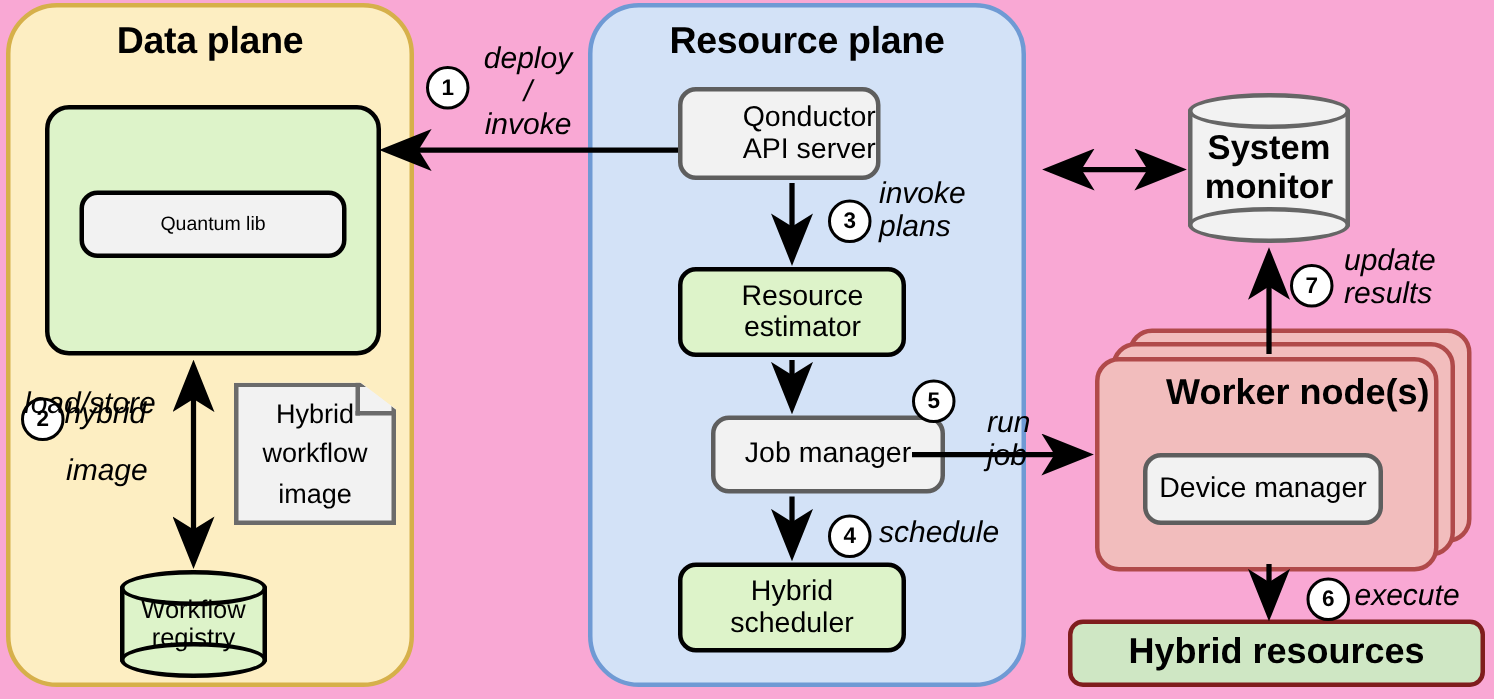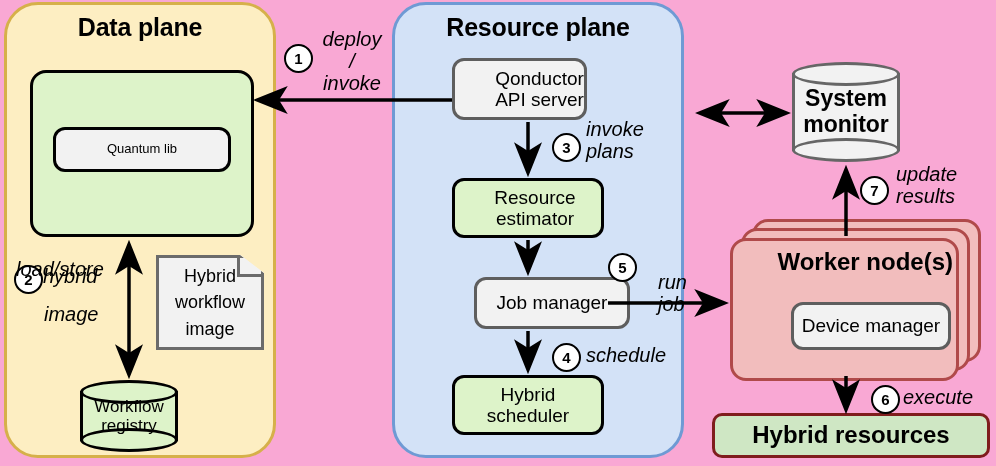--- a/index.html
+++ b/index.html
@@ -163,21 +163,20 @@
     text-align: right;
     font-size: 24px;
     font-weight: bold;
     color: #000;
     z-index: 4;
   }
   #device-manager {
     left: 762px; top: 302px; width: 160px; height: 48px;
     font-size: 19px;
     z-index: 4;
-    margin-left: 29px;
   }
   #hybrid-resources {
     left: 712px; top: 413px; width: 278px; height: 45px;
     border: 3px solid #7f1d1d;
     border-radius: 10px;
     font-size: 24px;
     font-weight: bold;
   }
 
   

